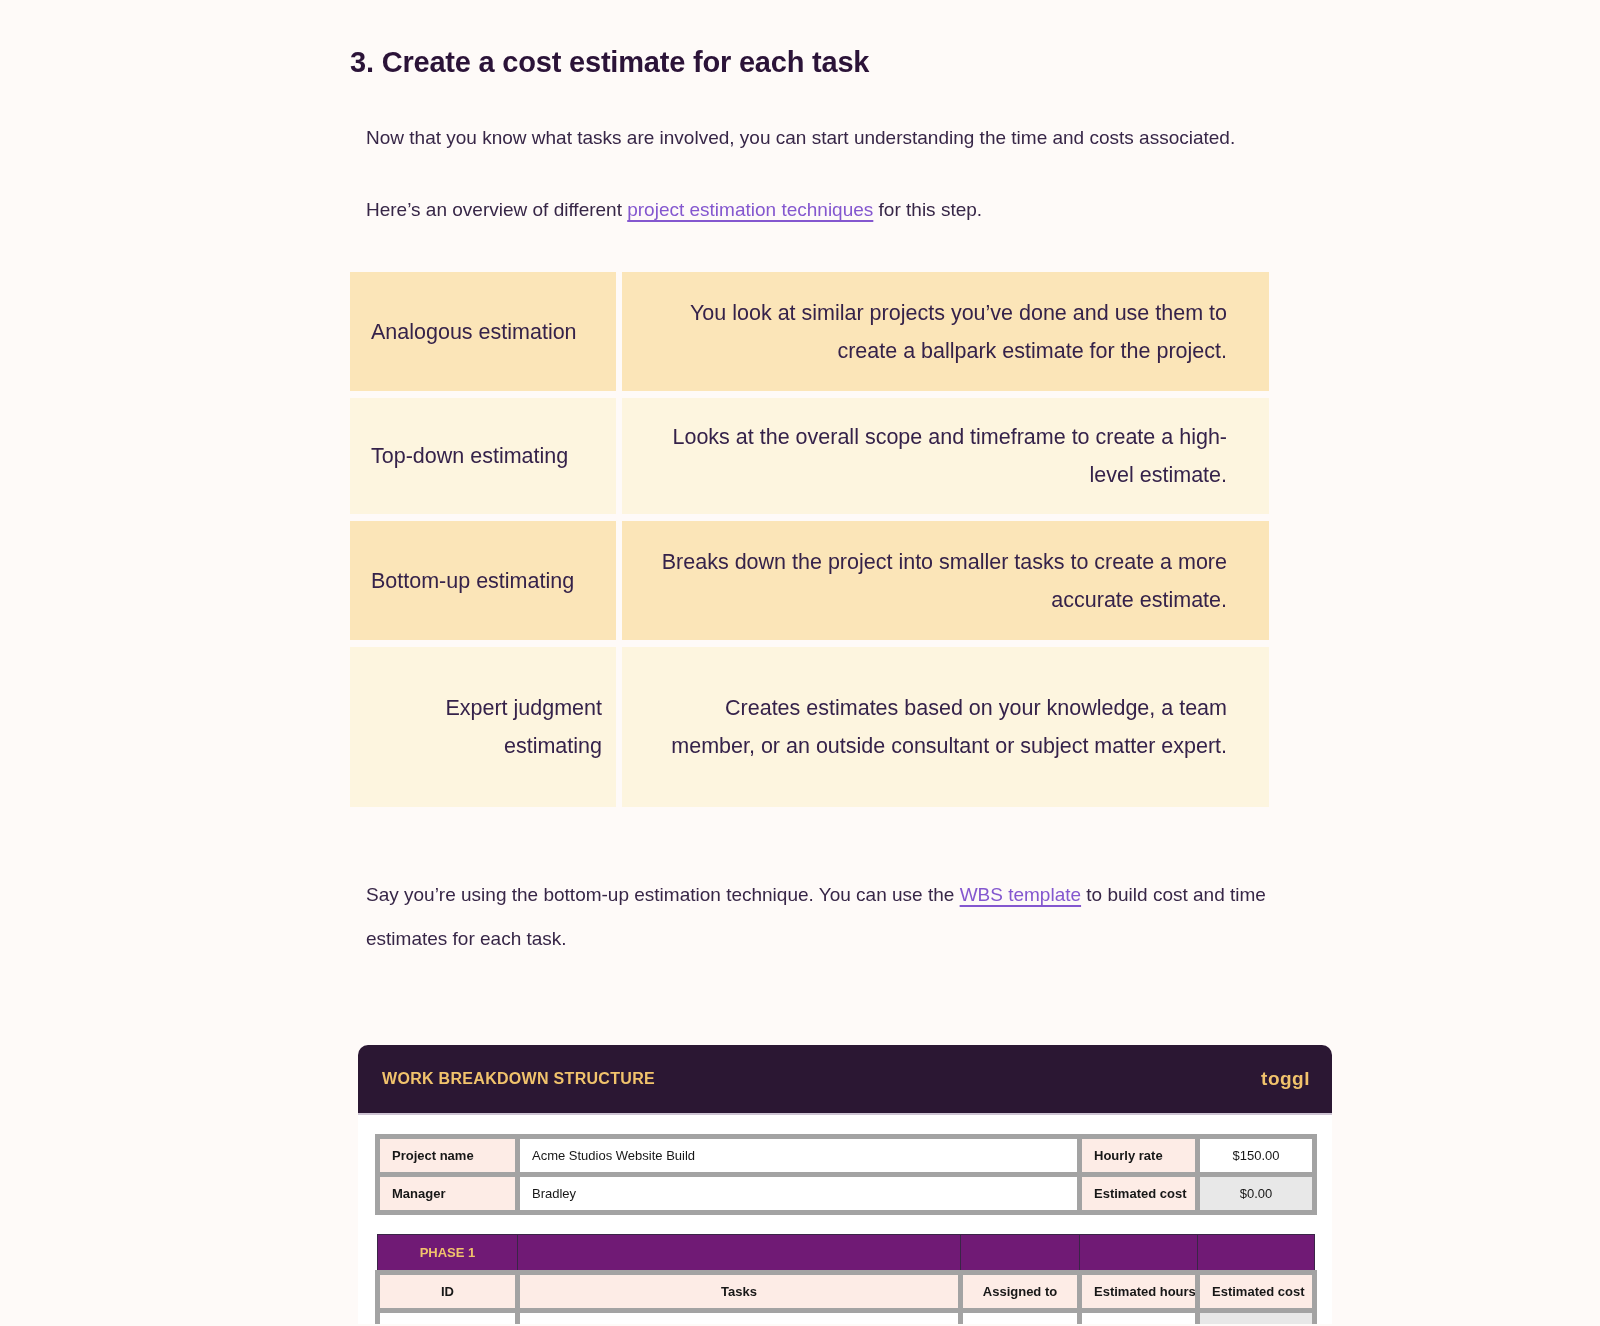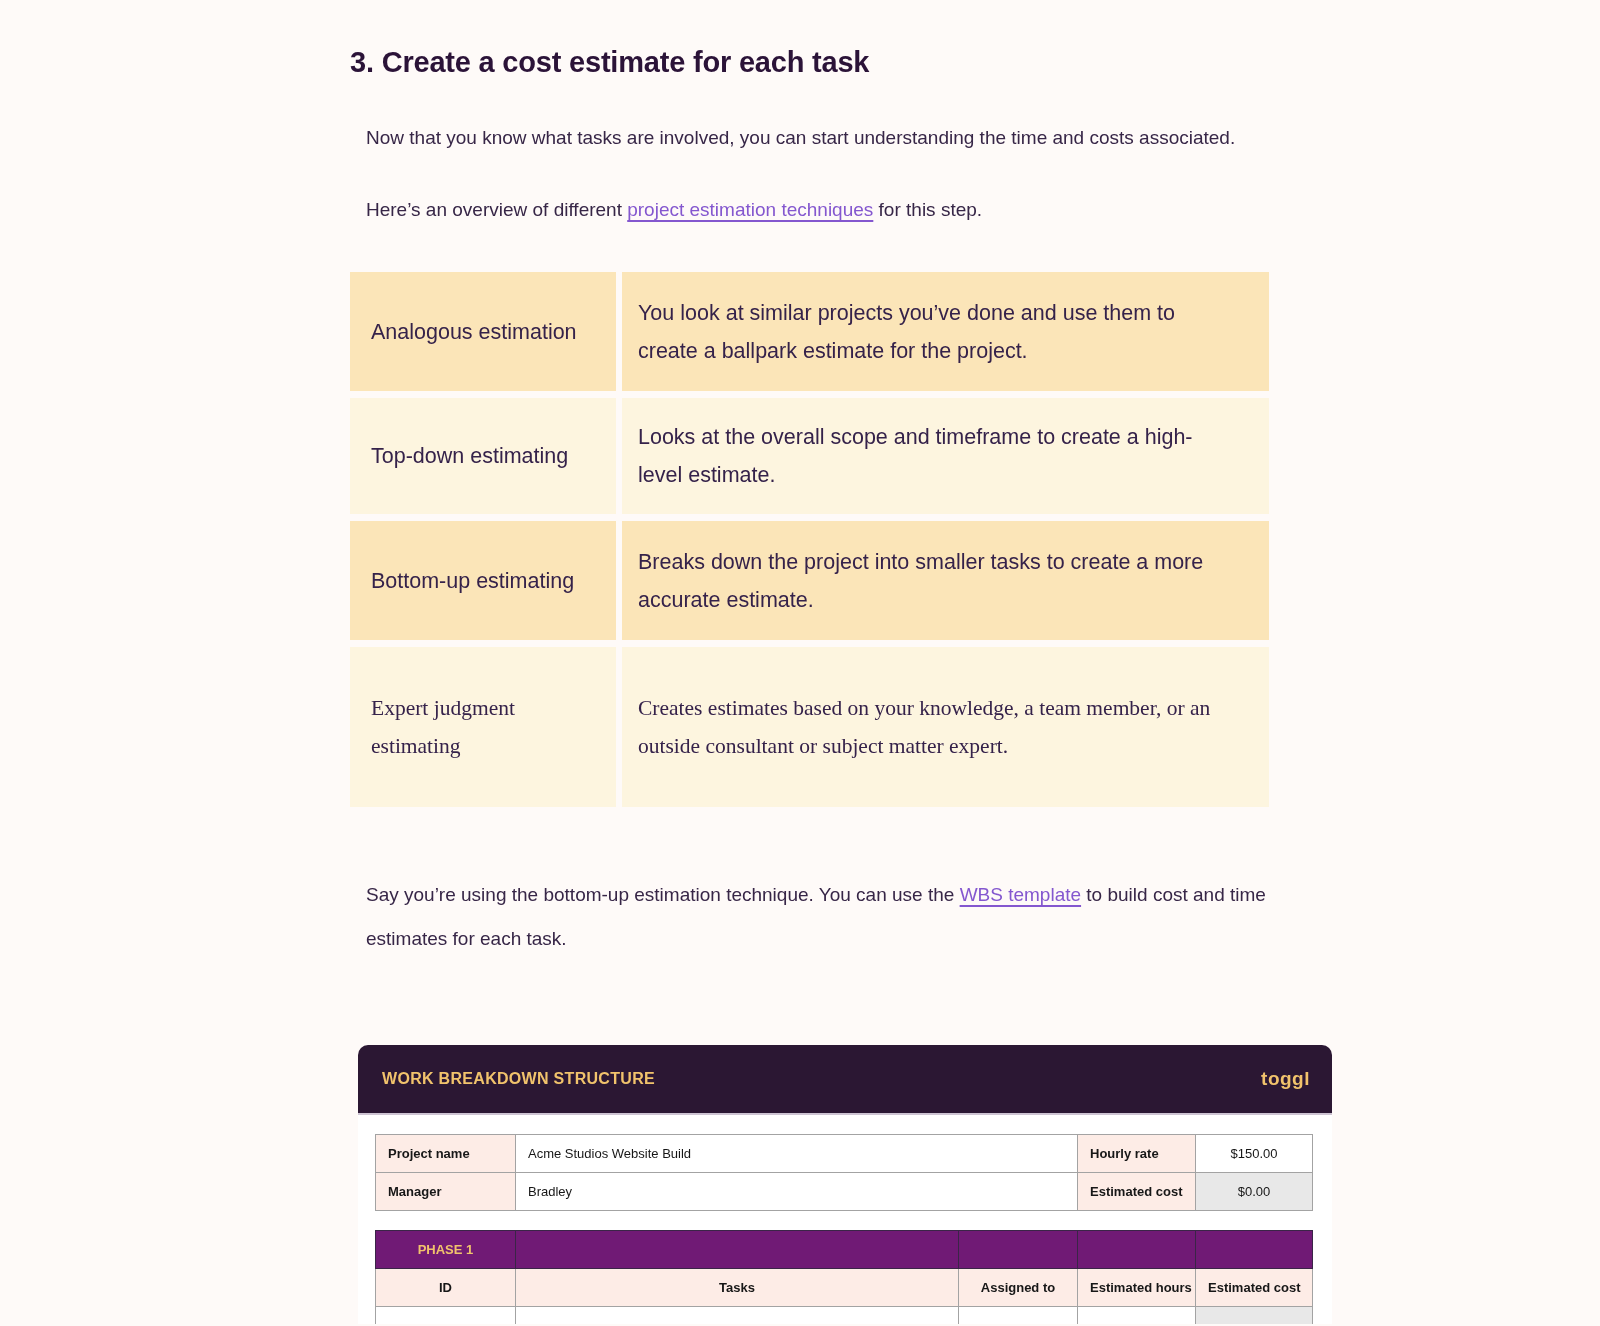--- a/index.html
+++ b/index.html
@@ -22,48 +22,48 @@
   }
   .body-text { font-size: 19px; line-height: 44px; margin: 0 0 28px 16px; color: #372647; }
   .text-link {
     color: #8457cf; text-decoration: underline;
     text-underline-offset: 4px; text-decoration-thickness: 1.5px;
     cursor: pointer;
   }
 
   
   .est-table { margin-top: 40px; }
-  .est-row { display: grid; grid-template-columns: 266px 1fr; column-gap: 6px; margin-bottom: 7px; }
+  .est-row { display: grid; grid-template-columns: 266px 1fr; column-gap: 6px; margin-bottom: 7px; text-align: right; }
   .est-cell { display: flex; align-items: center; font-size: 21.5px; line-height: 38px; color: #35224a; }
   .term-cell { padding-left: 21px; padding-right: 14px; }
   .desc-cell { padding-left: 16px; padding-right: 42px; }
   .row-warm .est-cell { background: #fbe5b8; }
   .row-cream .est-cell { background: #fdf5df; }
   .rh-a { height: 119px; }
   .rh-b { height: 116px; }
   .rh-c { height: 119px; }
-  .rh-d { height: 160px; font-family: Liberation Serif, serif; }
+  .rh-d { height: 160px; }
 
   .p-after-table { margin-top: 66px; margin-bottom: 0; }
 
   
   .wbs { position: absolute; left: 358px; top: 1045px; width: 974px; }
   .wbs-header {
     height: 70px; background: #2b1733;
     border-radius: 10px 10px 0 0;
     border-bottom: 2px solid #cdc3d2;
     display: flex; align-items: center; justify-content: space-between;
     padding: 0 22px 0 24px;
   }
   .wbs-title { color: #f1c36c; font-size: 16px; font-weight: 700; letter-spacing: 0.3px; }
   .wbs-logo { color: #f1c36c; font-size: 19px; font-weight: 700; letter-spacing: 0.5px; }
   .wbs-body { background: #ffffff; padding: 19px 17px 0 17px; height: 209px; overflow: hidden; }
 
   table.sheet { border-collapse: collapse; table-layout: fixed; width: 937px; font-size: 13px; color: #171717; }
-  table.sheet td { border: 1px solid #a3a3a3; height: 38px; padding: 0 12px; overflow: hidden; white-space: nowrap; }
+  table.sheet td { border: 5px solid #a3a3a3; height: 38px; padding: 0 12px; overflow: hidden; white-space: nowrap; }
   .label-cell { background: #fdece6; font-weight: 700; }
   .value-cell { background: #ffffff; }
   .num-cell { text-align: center; }
   .gray-cell { background: #e8e8e8; text-align: center; }
   .sheet-gap { height: 19px; }
   .phase-cell { background: #701a75; border: 1px solid #3a2547 !important; color: #f1c36c; font-weight: 700; text-align: center; font-size: 13px; }
   .col-header { background: #fdece6; font-weight: 700; text-align: center; }
   .empty-cell { background: #ffffff; height: 24px !important; }
   .empty-gray { background: #e8e8e8; height: 24px !important; }
 </style>

